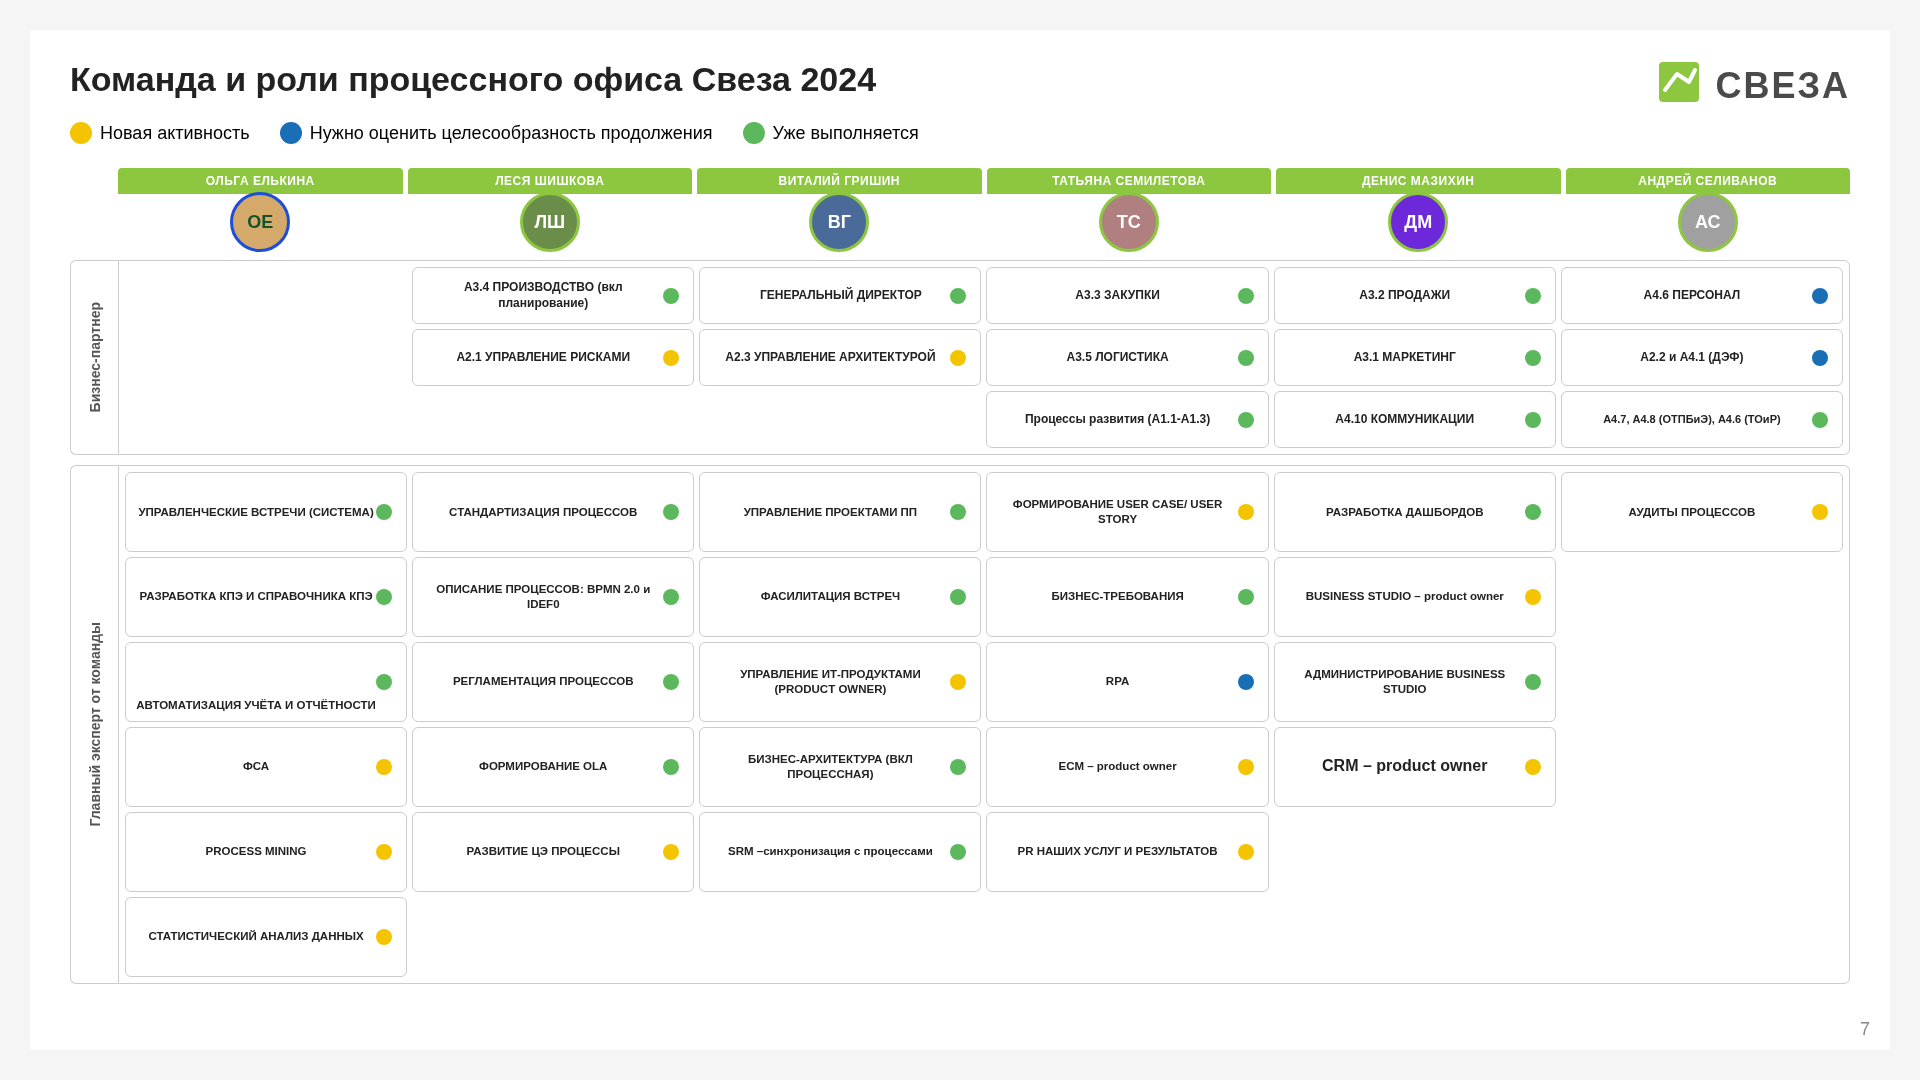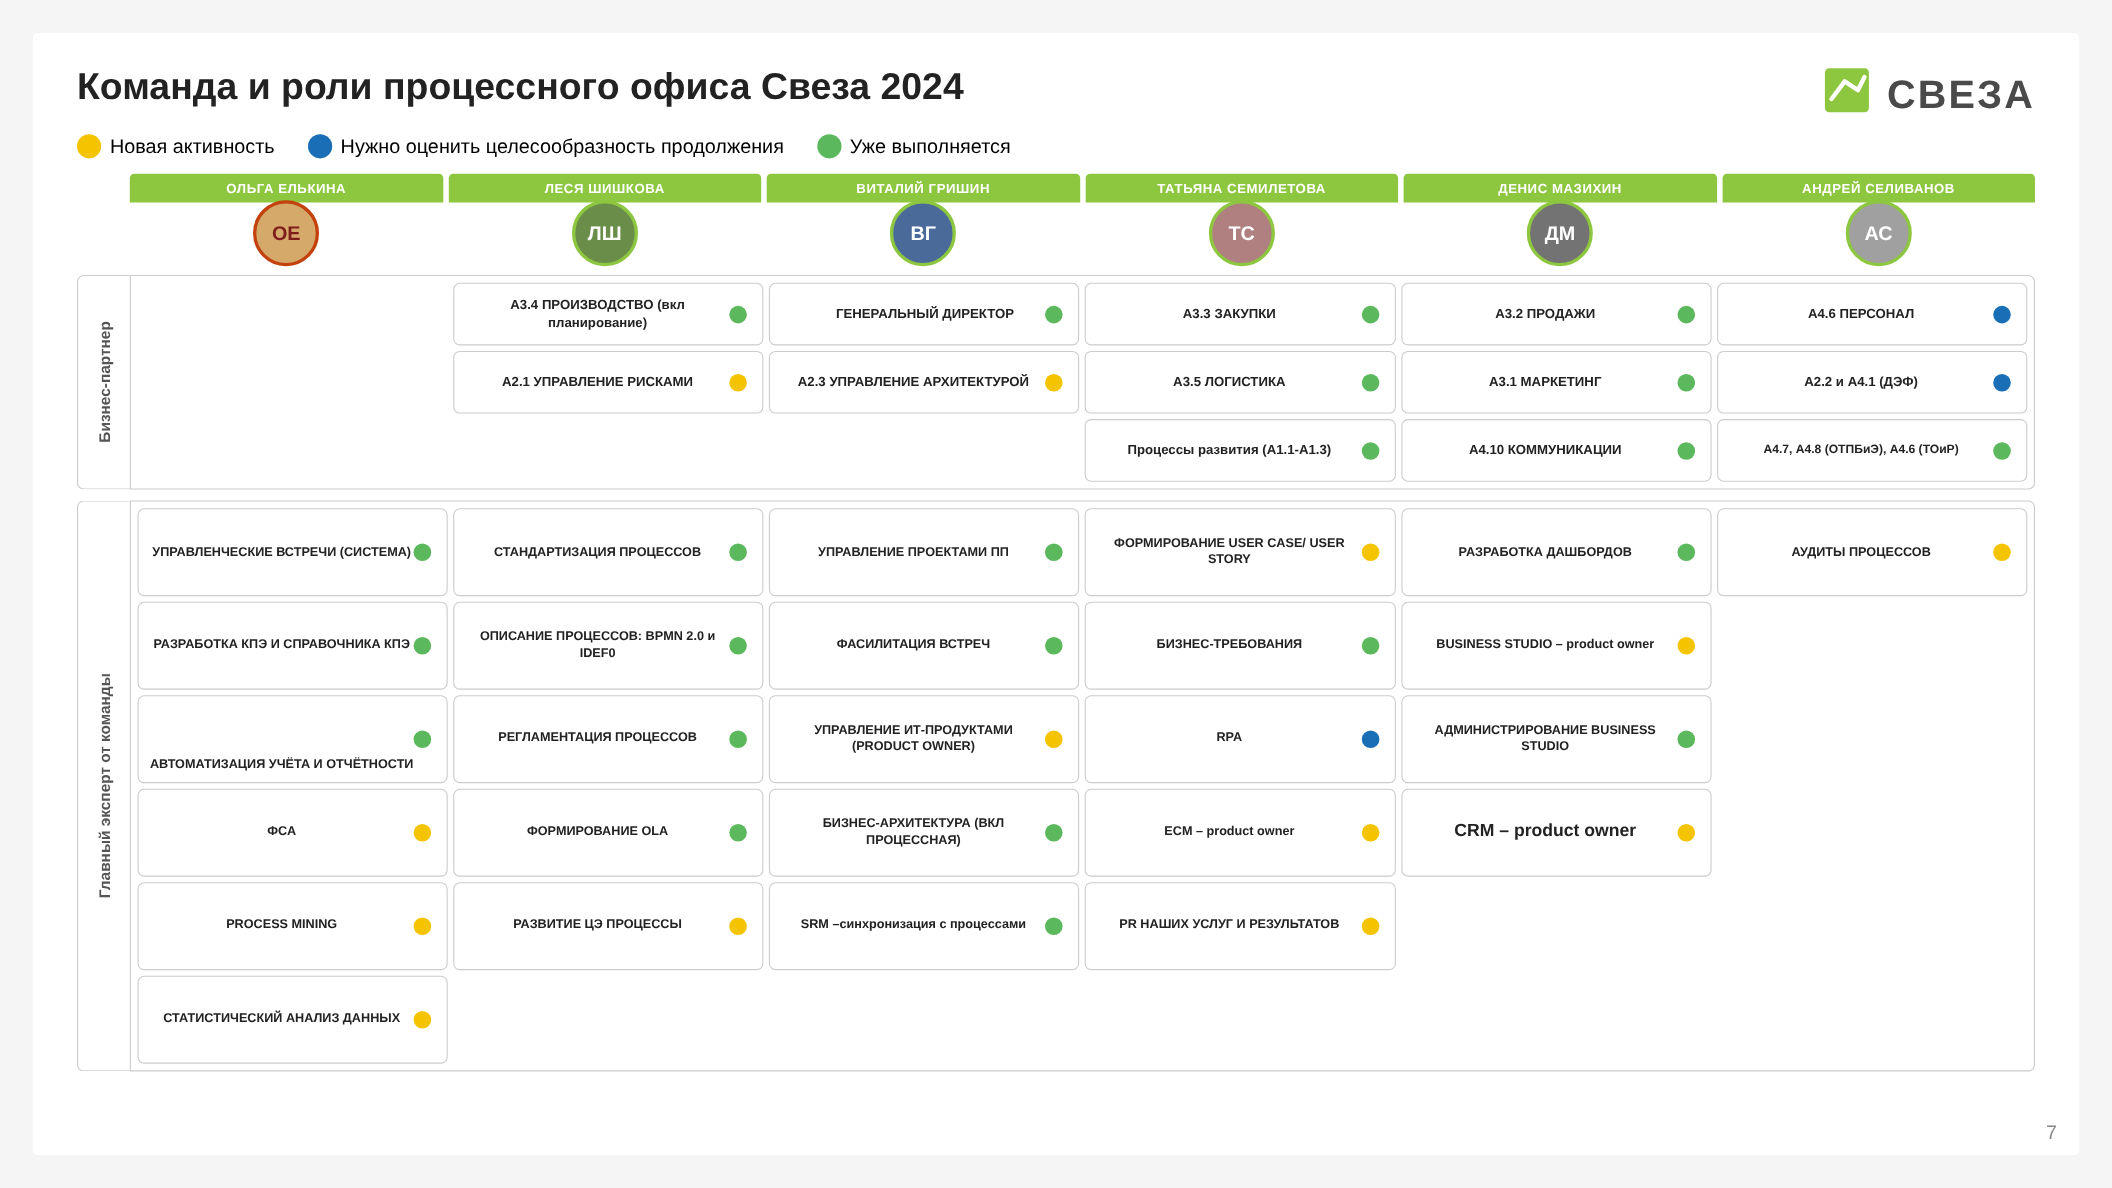--- a/index.html
+++ b/index.html
@@ -73,20 +73,21 @@
     .person-label {
       background: #8dc63f;
       color: white;
       font-size: 13px;
       font-weight: bold;
       text-align: center;
       padding: 6px 8px;
       width: 100%;
       border-radius: 4px 4px 0 0;
       letter-spacing: 0.5px;
+      margin-top: 10px;
     }
     .person-avatar {
       width: 64px;
       height: 64px;
       border-radius: 50%;
       border: 3px solid #8dc63f;
       overflow: hidden;
       display: flex;
       align-items: center;
       justify-content: center;
@@ -225,37 +226,37 @@
     </div>
     <div class="legend-item">
       <div class="dot dot-green"></div>
       <span>Уже выполняется</span>
     </div>
   </div>
 
   <div style="display:flex; margin-bottom: 8px; margin-left: 48px; gap: 5px;">
     <div class="person-col" style="flex:1; display:flex; flex-direction:column; align-items:center;">
       <div class="person-label" style="background:#8dc63f;color:white;font-size:12px;font-weight:bold;text-align:center;padding:6px 4px;width:100%;border-radius:4px 4px 0 0;">ОЛЬГА ЕЛЬКИНА</div>
-      <div class="person-avatar" style="background:#d4a96a;width:60px;height:60px;border-radius:50%;border:3px solid #c2410c;display:flex;align-items:center;justify-content:center;font-size:18px;color:#7f1d1d;font-weight:bold;">ОЕ</div>
+      <div class="person-avatar" style="background:#d4a96a;width:60px;height:60px;border-radius:50%;border:3px solid #1d4ed8;display:flex;align-items:center;justify-content:center;font-size:18px;color:#14532d;font-weight:bold;">ОЕ</div>
     </div>
     <div class="person-col" style="flex:1; display:flex; flex-direction:column; align-items:center;">
       <div class="person-label" style="background:#8dc63f;color:white;font-size:12px;font-weight:bold;text-align:center;padding:6px 4px;width:100%;border-radius:4px 4px 0 0;">ЛЕСЯ ШИШКОВА</div>
       <div class="person-avatar" style="background:#6a8e4a;width:60px;height:60px;border-radius:50%;border:3px solid #8dc63f;display:flex;align-items:center;justify-content:center;font-size:18px;color:white;font-weight:bold;">ЛШ</div>
     </div>
     <div class="person-col" style="flex:1; display:flex; flex-direction:column; align-items:center;">
       <div class="person-label" style="background:#8dc63f;color:white;font-size:12px;font-weight:bold;text-align:center;padding:6px 4px;width:100%;border-radius:4px 4px 0 0;">ВИТАЛИЙ ГРИШИН</div>
       <div class="person-avatar" style="background:#4a6a9a;width:60px;height:60px;border-radius:50%;border:3px solid #8dc63f;display:flex;align-items:center;justify-content:center;font-size:18px;color:white;font-weight:bold;">ВГ</div>
     </div>
     <div class="person-col" style="flex:1; display:flex; flex-direction:column; align-items:center;">
       <div class="person-label" style="background:#8dc63f;color:white;font-size:12px;font-weight:bold;text-align:center;padding:6px 4px;width:100%;border-radius:4px 4px 0 0;">ТАТЬЯНА СЕМИЛЕТОВА</div>
       <div class="person-avatar" style="background:#b08080;width:60px;height:60px;border-radius:50%;border:3px solid #8dc63f;display:flex;align-items:center;justify-content:center;font-size:18px;color:white;font-weight:bold;">ТС</div>
     </div>
     <div class="person-col" style="flex:1; display:flex; flex-direction:column; align-items:center;">
       <div class="person-label" style="background:#8dc63f;color:white;font-size:12px;font-weight:bold;text-align:center;padding:6px 16px;width:100%;border-radius:4px 4px 0 0;">ДЕНИС МАЗИХИН</div>
-      <div class="person-avatar" style="background:#737373;width:60px;height:60px;border-radius:50%;border:3px solid #8dc63f;display:flex;align-items:center;justify-content:center;font-size:18px;color:white;font-weight:bold;">ДМ</div>
+      <div class="person-avatar" style="background:#6d28d9;width:60px;height:60px;border-radius:50%;border:3px solid #8dc63f;display:flex;align-items:center;justify-content:center;font-size:18px;color:white;font-weight:bold;">ДМ</div>
     </div>
     <div class="person-col" style="flex:1; display:flex; flex-direction:column; align-items:center;">
       <div class="person-label" style="background:#8dc63f;color:white;font-size:12px;font-weight:bold;text-align:center;padding:6px 4px;width:100%;border-radius:4px 4px 0 0;">АНДРЕЙ СЕЛИВАНОВ</div>
       <div class="person-avatar" style="background:#a0a0a0;width:60px;height:60px;border-radius:50%;border:3px solid #8dc63f;display:flex;align-items:center;justify-content:center;font-size:18px;color:white;font-weight:bold;">АС</div>
     </div>
   </div>
 
   <div class="bp-section" style="display:flex; height:195px; margin-bottom:10px;">
     <div class="bp-label" style="width:48px;display:flex;align-items:center;justify-content:center;border:1.5px solid #ccc;border-right:none;border-radius:6px 0 0 6px;background:white;">
       <span style="writing-mode:vertical-rl;transform:rotate(180deg);font-size:14px;font-weight:bold;color:#555;">Бизнес-партнер</span>

